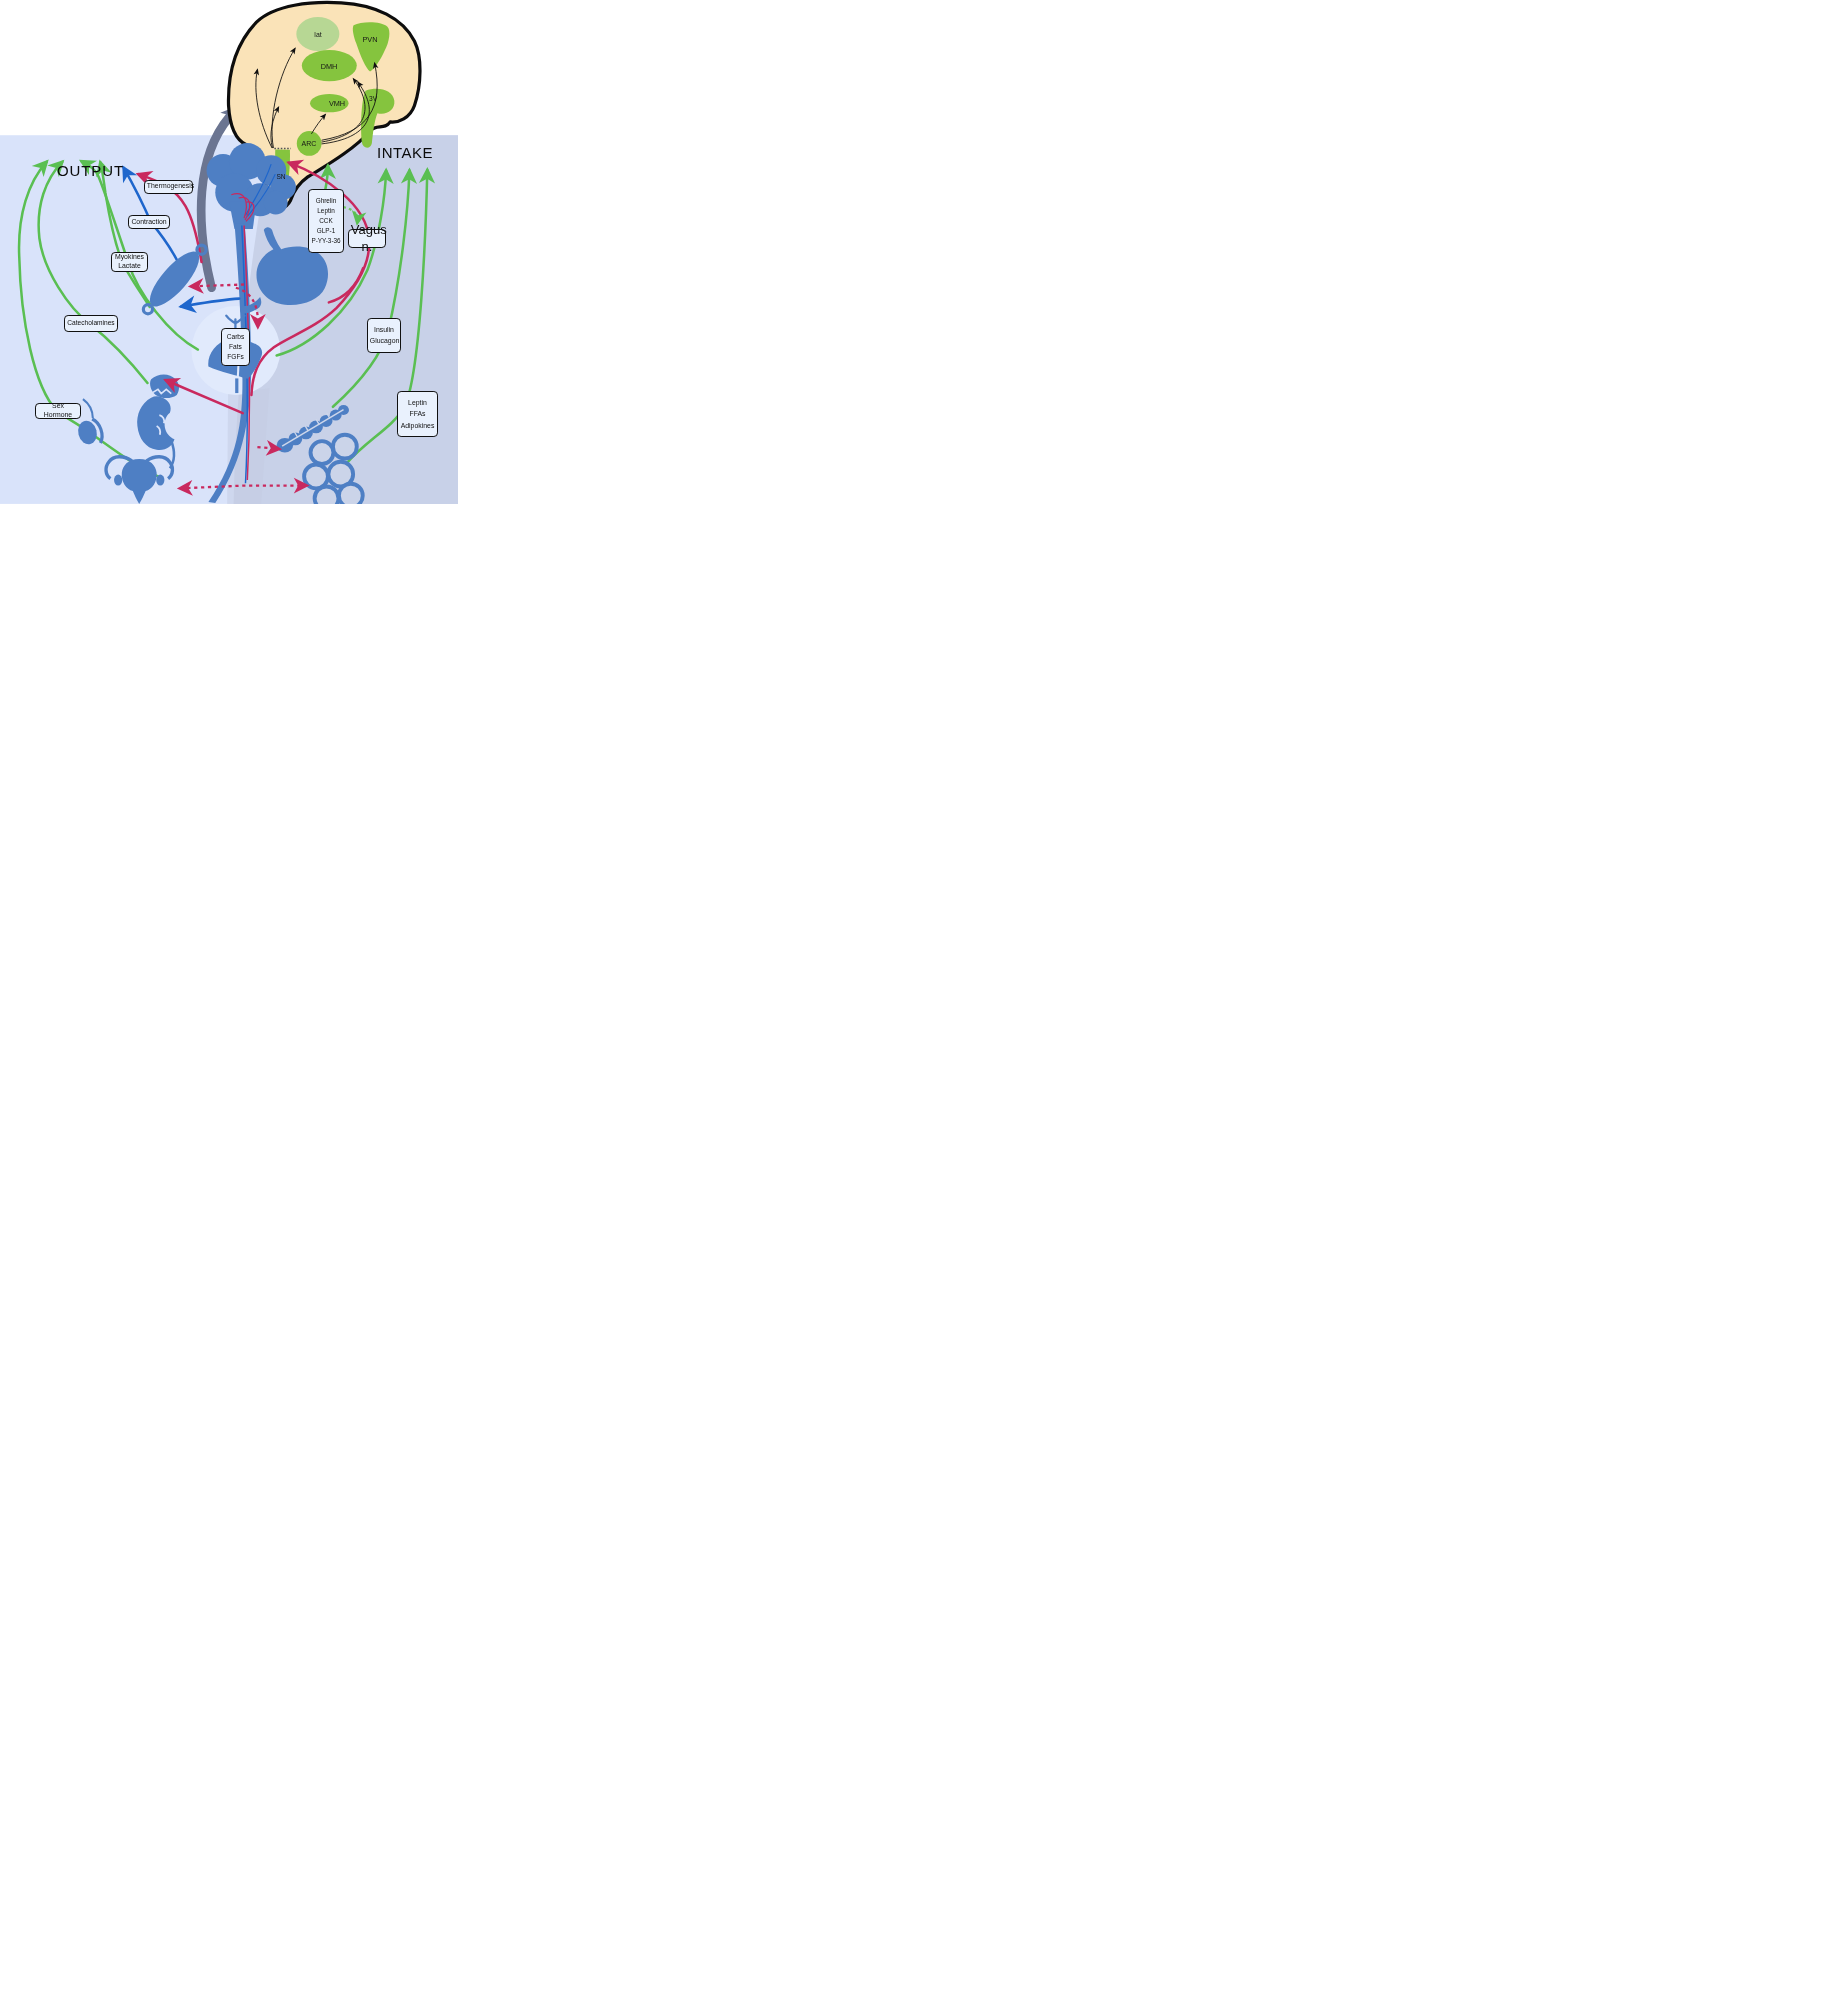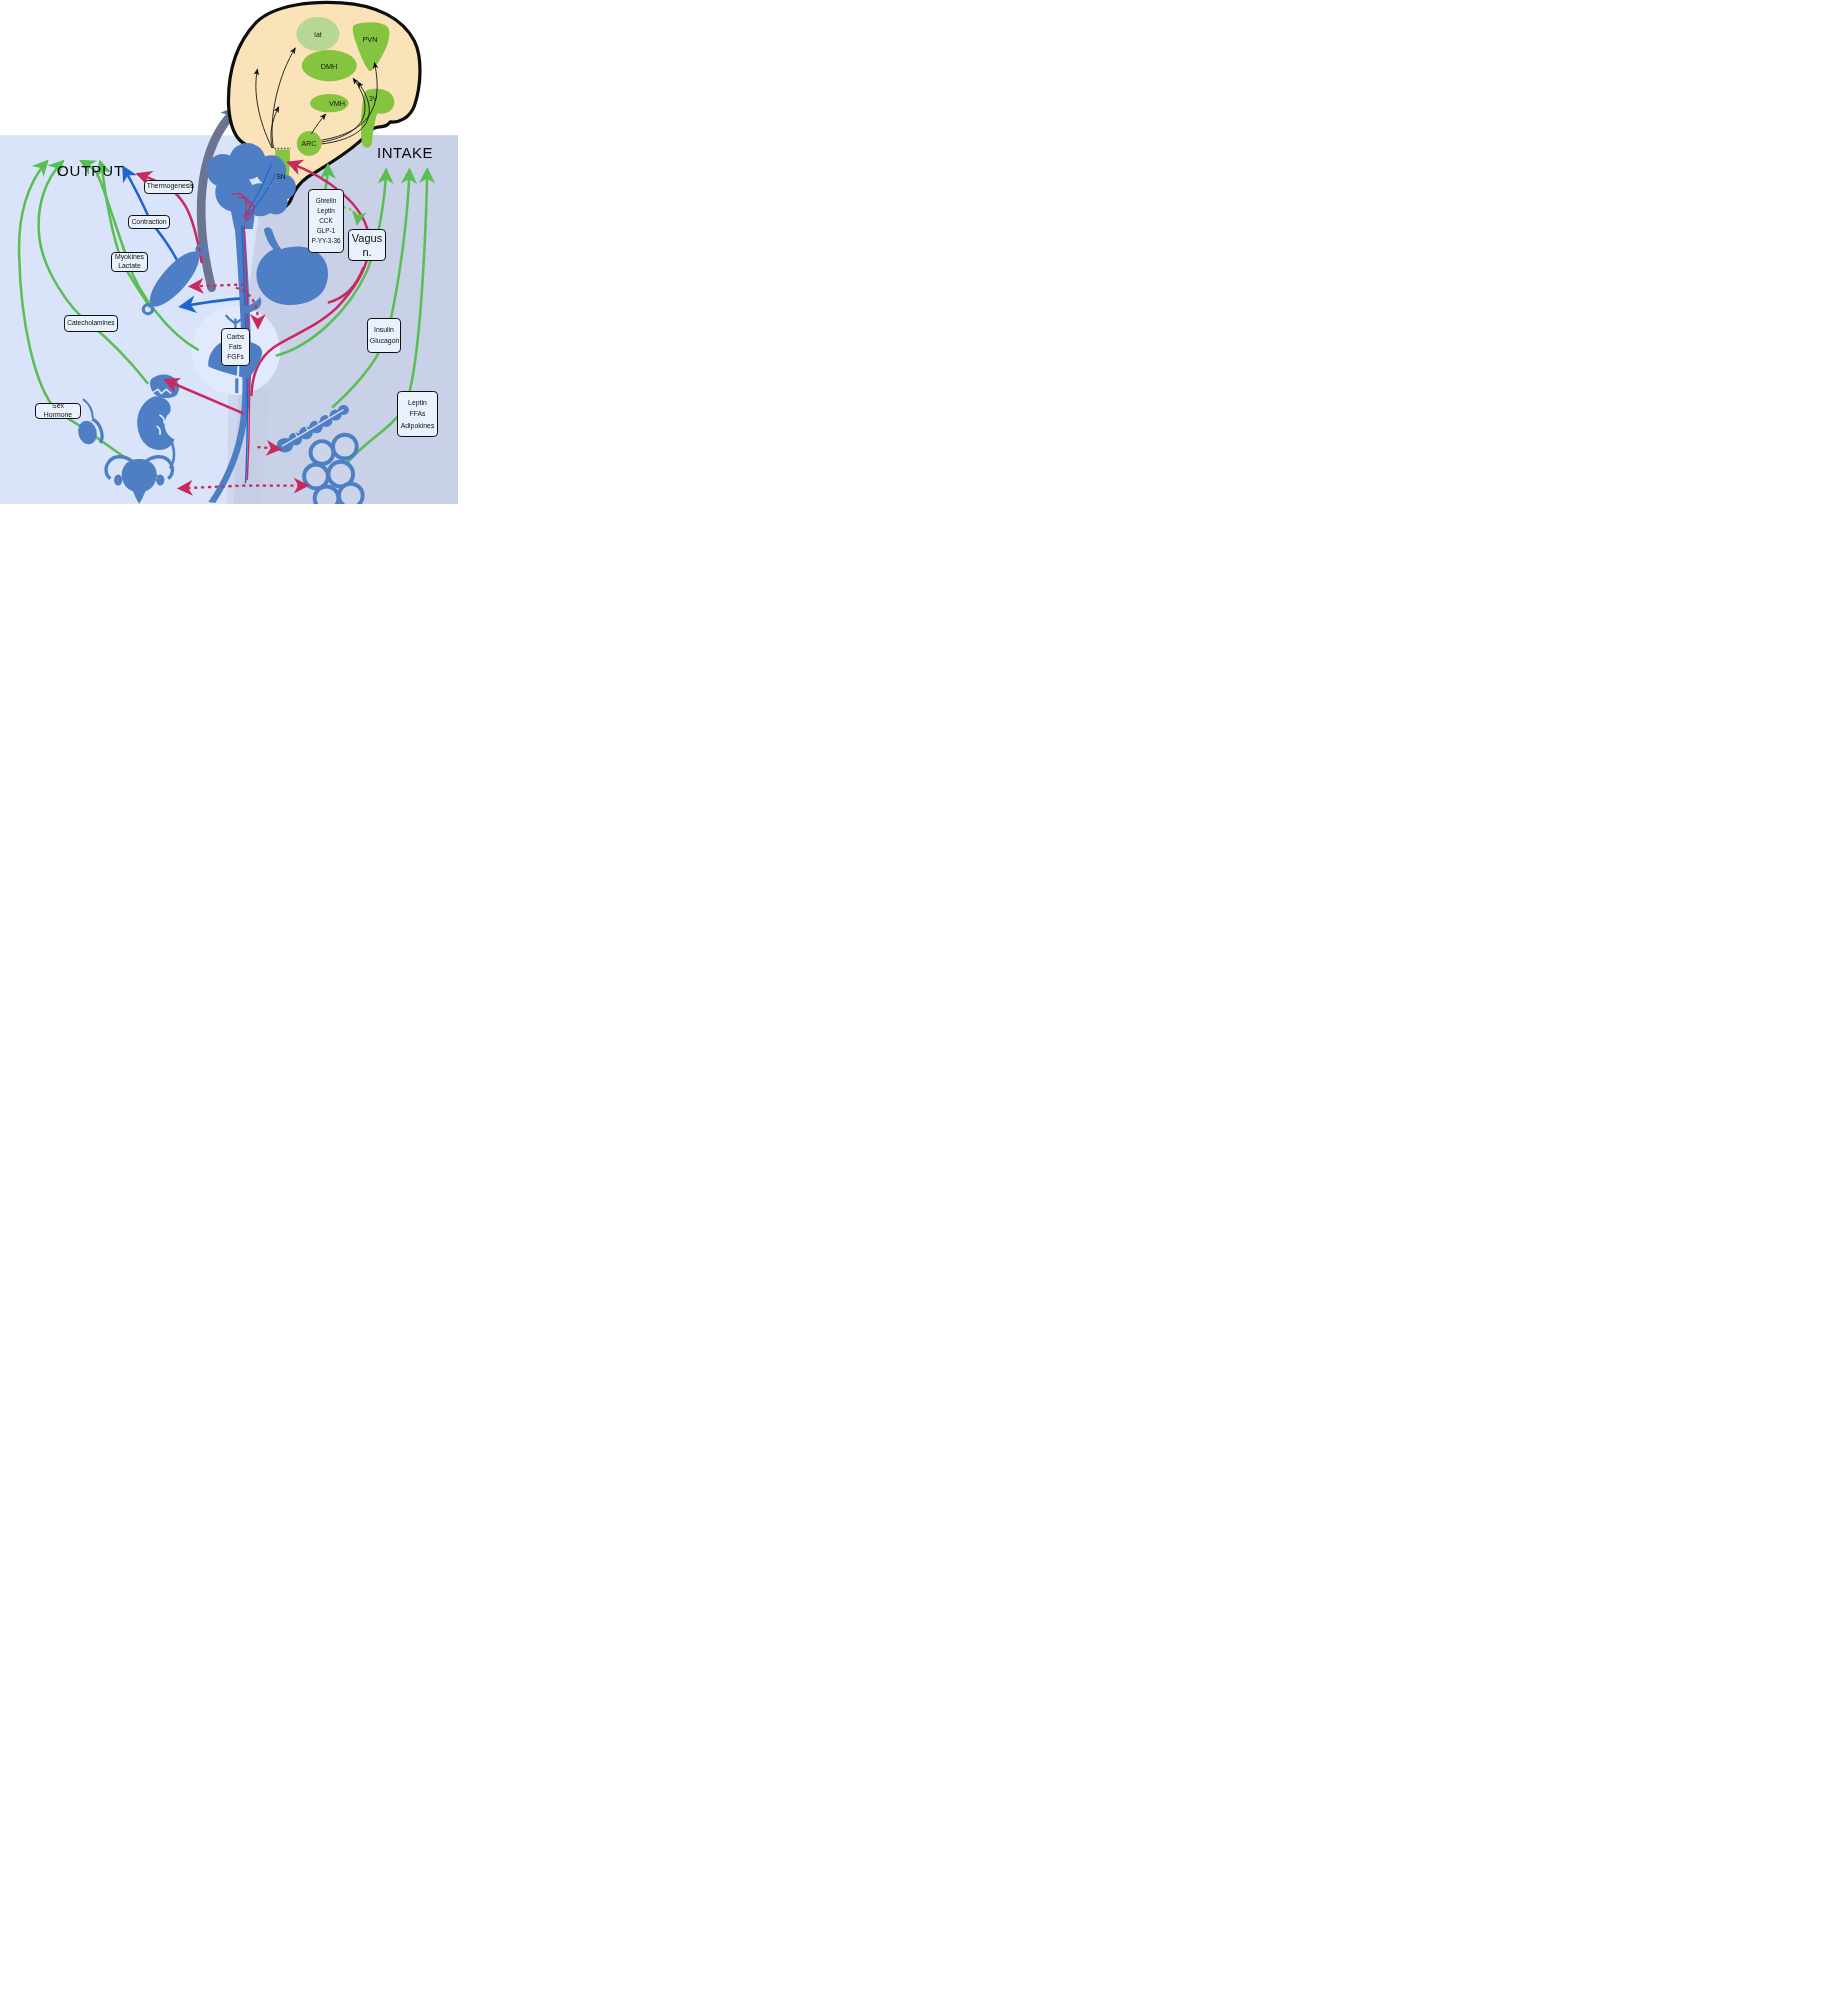--- a/index.html
+++ b/index.html
@@ -270,21 +270,21 @@
   <div class="box" style="left:35px;top:403px;width:46px;height:16px;">
     <span>Sex Hormone</span>
   </div>
   <div class="box" style="left:308px;top:189px;width:36px;height:64px;font-size:6.4px;line-height:1.55;">
     <span>Ghrelin</span>
     <span>Leptin</span>
     <span>CCK</span>
     <span>GLP-1</span>
     <span>P-YY-3-36</span>
   </div>
-  <div class="box" style="left:348px;top:229px;width:38px;height:32px;font-size:11px;">
+  <div class="box" style="left:348px;top:229px;width:38px;height:19px;font-size:13px;">
     <span>Vagus n.</span>
   </div>
   <div class="box" style="left:367px;top:318px;width:34px;height:35px;line-height:1.5;">
     <span>Insulin</span>
     <span>Glucagon</span>
   </div>
   <div class="box" style="left:397px;top:391px;width:41px;height:46px;line-height:1.6;">
     <span>Leptin</span>
     <span>FFAs</span>
     <span>Adipokines</span>

